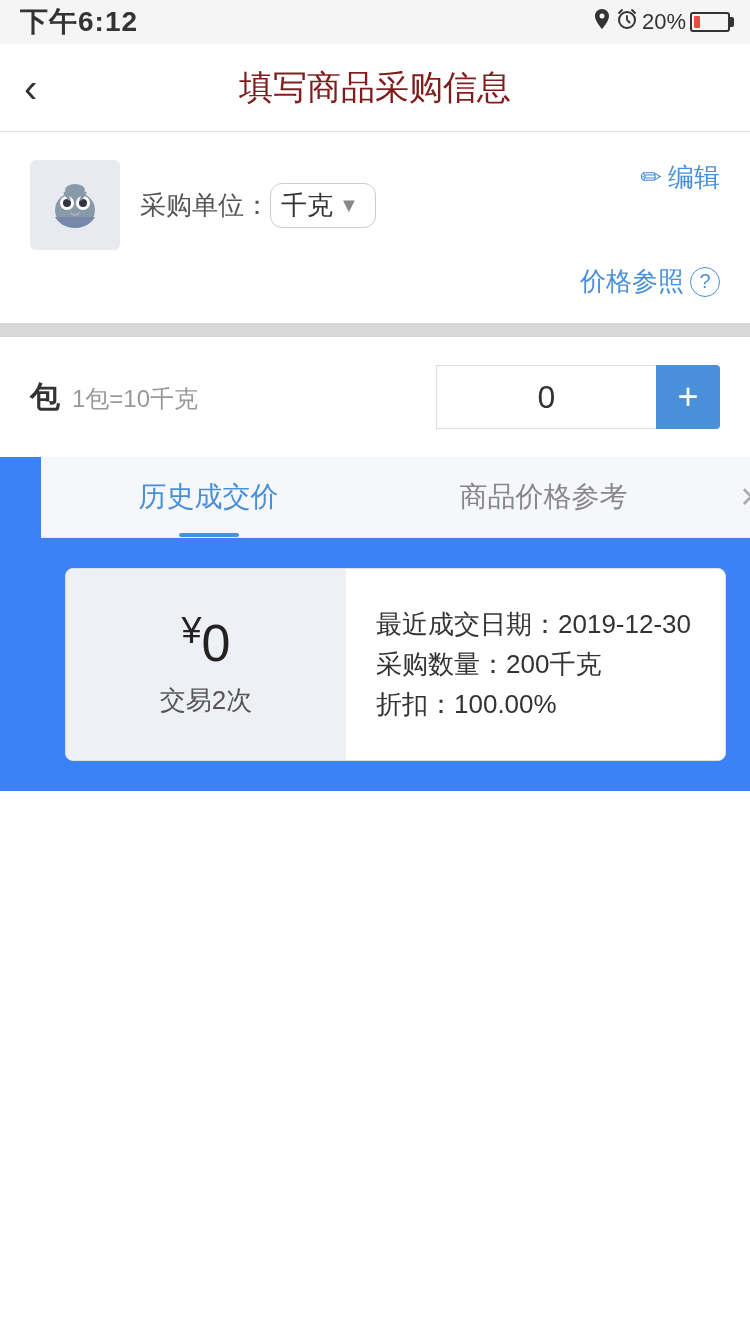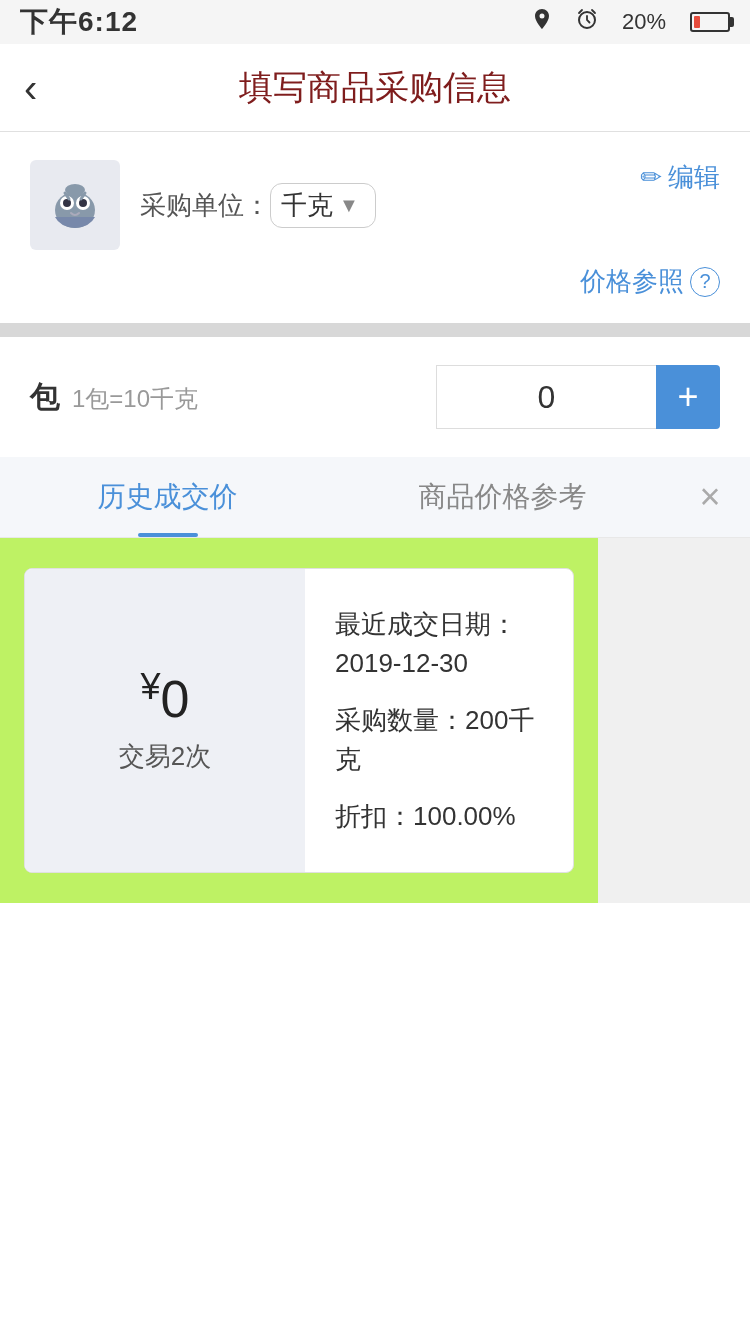--- a/index.html
+++ b/index.html
@@ -32,21 +32,21 @@
       font-size: 24px;
     }
     .status-center {
       font-size: 28px;
       font-weight: 600;
       letter-spacing: 1px;
     }
     .status-right {
       display: flex;
       align-items: center;
-      gap: 24px;
+      gap: 4px;
       font-size: 22px;
     }
     .battery-box {
       display: inline-flex;
       align-items: center;
       gap: 3px;
     }
     .battery-icon {
       width: 40px;
       height: 20px;
@@ -251,22 +251,23 @@
       border: none;
       display: flex;
       align-items: center;
       justify-content: center;
       cursor: pointer;
       border-radius: 0 4px 4px 0;
     }
 
     
     .tabs-panel {
-      width: 598px;
-      background: #bef264;
+      width: 750px;
+      background: #3b82f6;
+      padding-left: 41px;
     }
     .tabs-header {
       width: 750px;
       background: #f5f7fa;
       display: flex;
       align-items: center;
       border-bottom: 1px solid #e8e8e8;
       position: relative;
     }
     .tab-item {
@@ -338,21 +339,21 @@
     .price-trade-count {
       font-size: 26px;
       color: #555;
       margin-top: 10px;
     }
     .price-card-right {
       flex: 1;
       padding: 36px 30px;
       display: flex;
       flex-direction: column;
-      gap: 18px;
+      gap: 1px;
     }
     .price-detail-row {
       font-size: 26px;
       color: #333;
       line-height: 1.5;
     }
 
     
     .page-bg {
       width: 750px;

